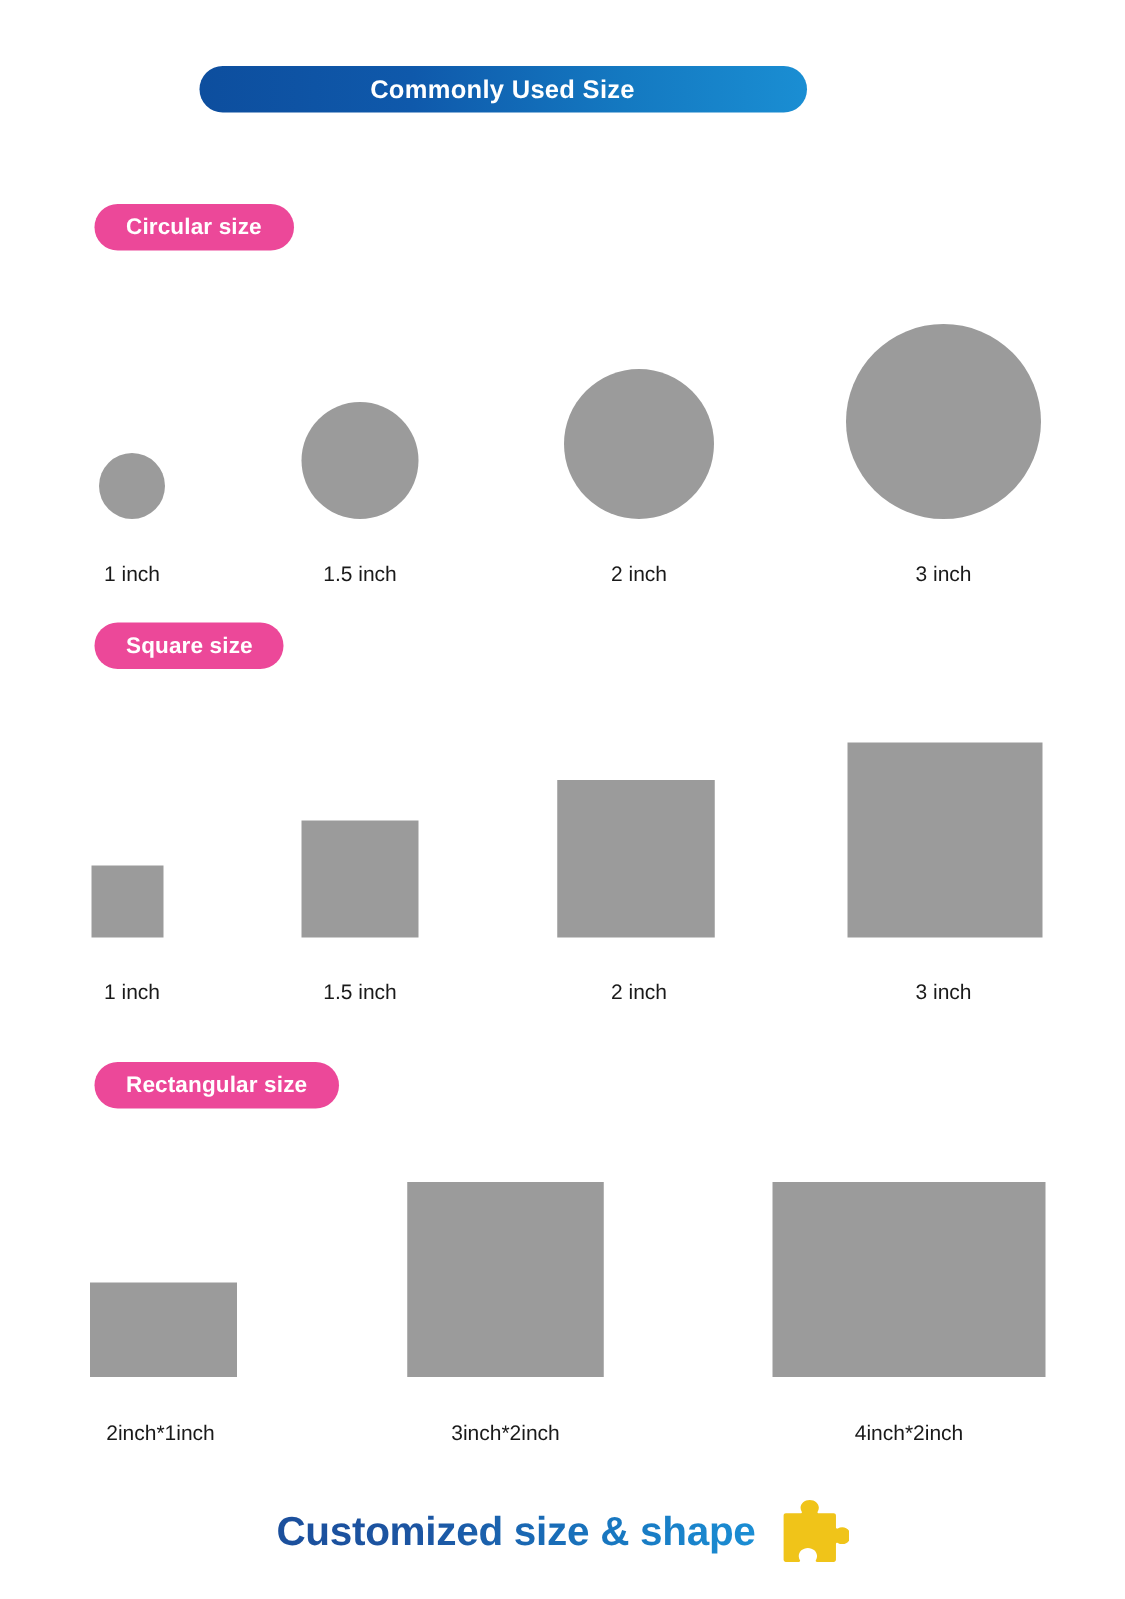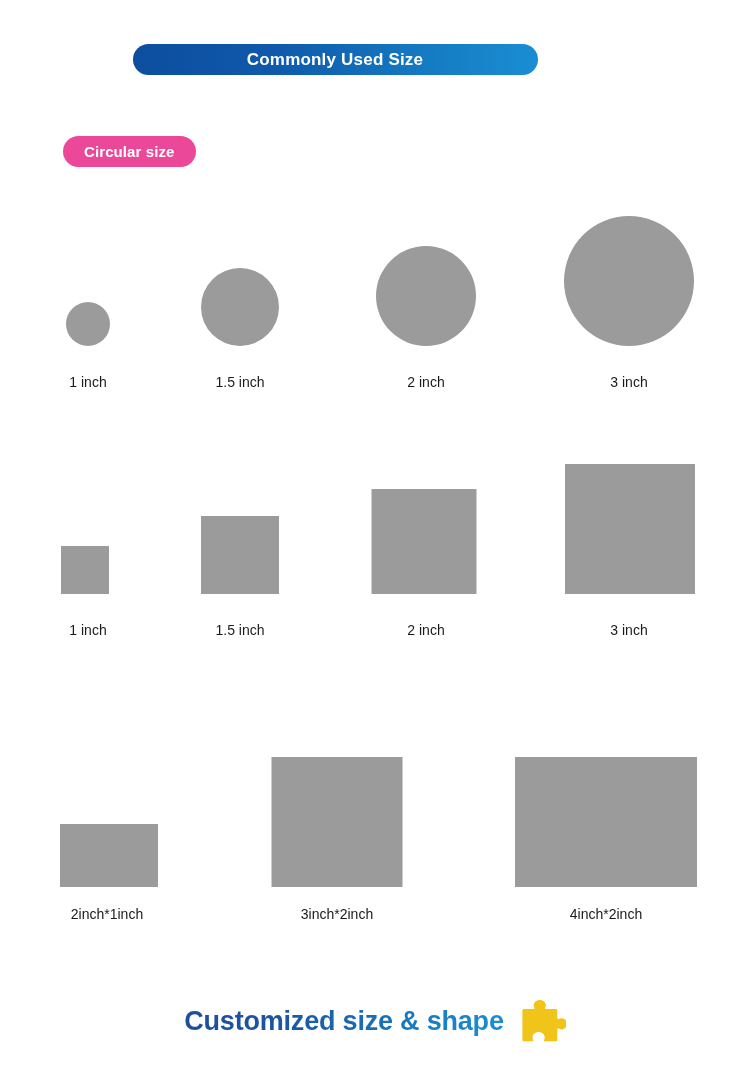--- a/index.html
+++ b/index.html
@@ -151,20 +151,21 @@
 
   <div class="labels-row" style="margin-top:27px;">
     <span class="lbl" style="left:88px;">1 inch</span>
     <span class="lbl" style="left:240px;">1.5 inch</span>
     <span class="lbl" style="left:426px;">2 inch</span>
     <span class="lbl" style="left:629px;">3 inch</span>
   </div>
 </div>
 
 <div class="section" id="section-square">
+  <div class="badge">Square size</div>
 
   <div class="shapes-row" id="row-square">
     <div class="shape-cell" style="left:85px; transform:translateX(-50%);">
       <div class="shape" style="width:48px;height:48px;"></div>
     </div>
     <div class="shape-cell" style="left:240px; transform:translateX(-50%);">
       <div class="shape" style="width:78px;height:78px;"></div>
     </div>
     <div class="shape-cell" style="left:424px; transform:translateX(-50%);">
       <div class="shape" style="width:105px;height:105px;"></div>
@@ -176,34 +177,35 @@
 
   <div class="labels-row" style="margin-top:27px;">
     <span class="lbl" style="left:88px;">1 inch</span>
     <span class="lbl" style="left:240px;">1.5 inch</span>
     <span class="lbl" style="left:426px;">2 inch</span>
     <span class="lbl" style="left:629px;">3 inch</span>
   </div>
 </div>
 
 <div class="section" id="section-rectangular">
+  <div class="badge">Rectangular size</div>
 
   <div class="shapes-row" id="row-rectangular">
     <div class="shape-cell" style="left:109px; transform:translateX(-50%);">
       <div class="shape" style="width:98px;height:63px;"></div>
     </div>
     <div class="shape-cell" style="left:337px; transform:translateX(-50%);">
       <div class="shape" style="width:131px;height:130px;"></div>
     </div>
     <div class="shape-cell" style="left:606px; transform:translateX(-50%);">
       <div class="shape" style="width:182px;height:130px;"></div>
     </div>
   </div>
 
-  <div class="labels-row" style="margin-top:18px;">
+  <div class="labels-row" style="margin-top:28px;">
     <span class="lbl" style="left:107px;">2inch*1inch</span>
     <span class="lbl" style="left:337px;">3inch*2inch</span>
     <span class="lbl" style="left:606px;">4inch*2inch</span>
   </div>
 </div>
 
 <div class="footer">
   <div class="footer-text">Customized size &amp; shape</div>
   <span class="puzzle-icon-wrap">
     <svg class="puzzle-icon" viewBox="0 0 44 46" xmlns="http://www.w3.org/2000/svg" aria-hidden="true">

